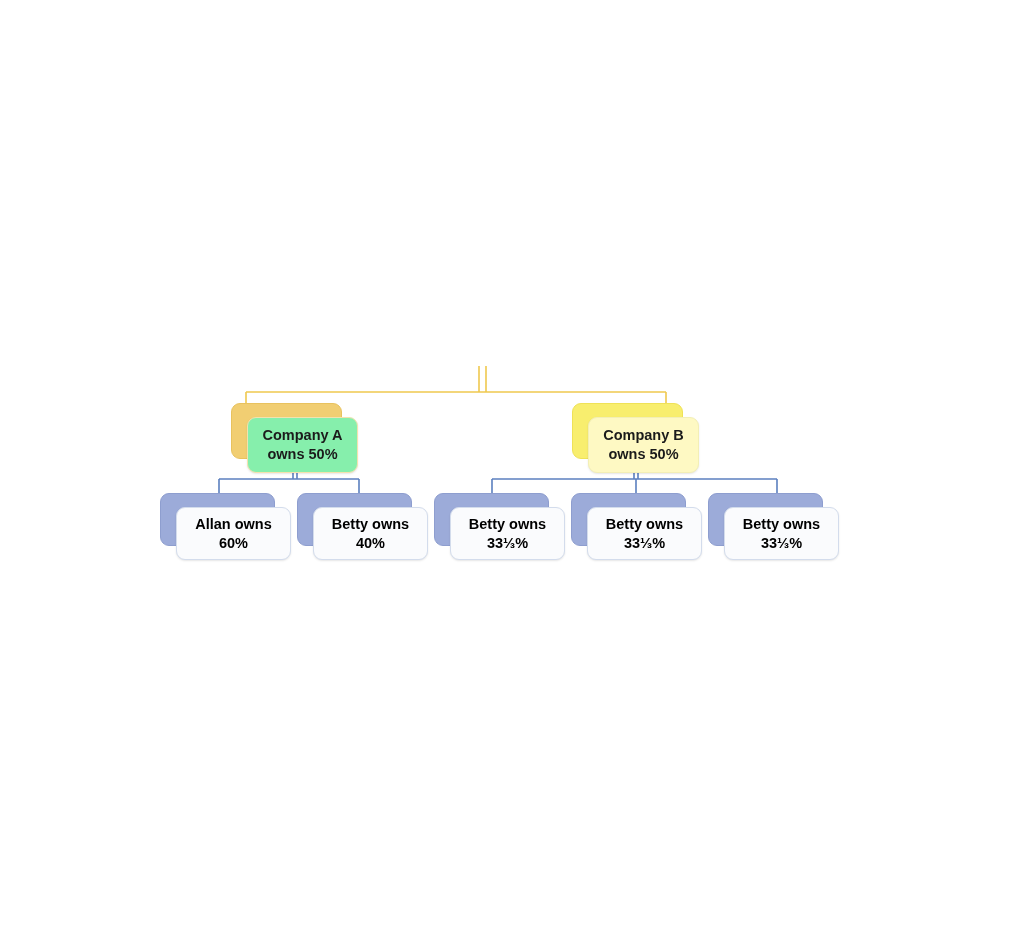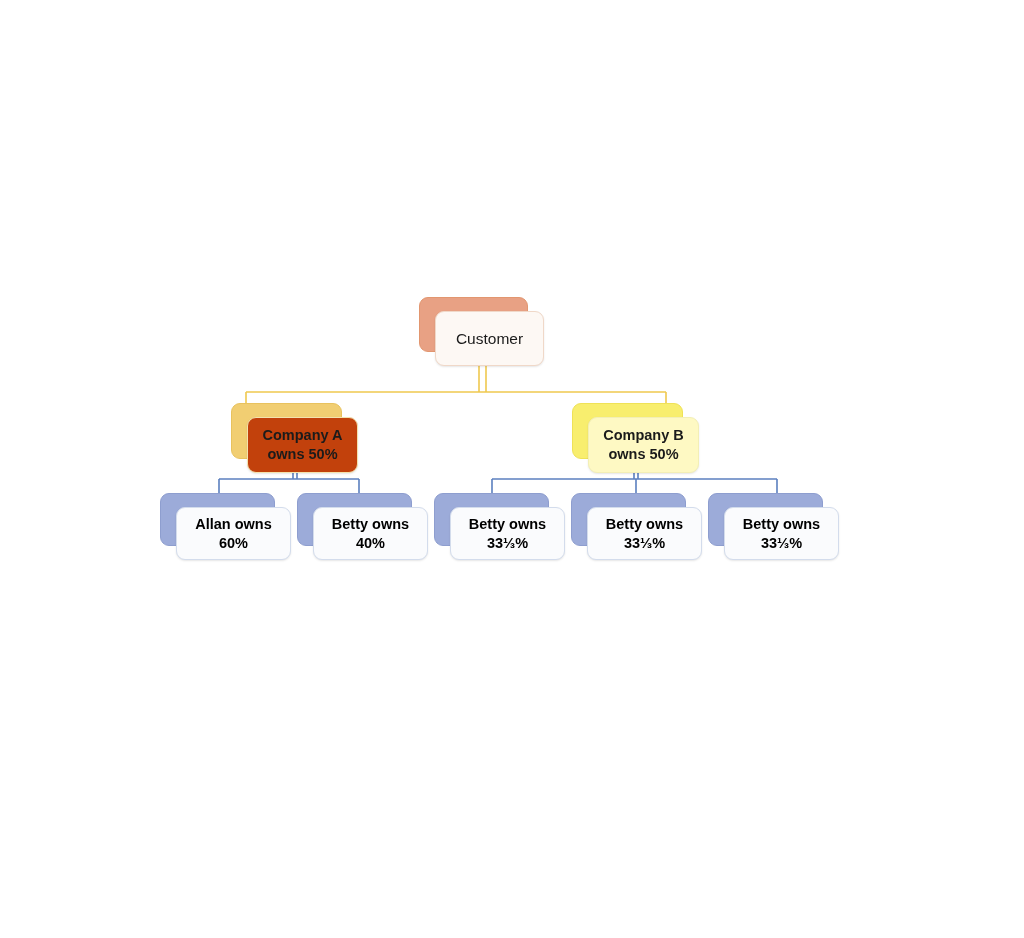--- a/index.html
+++ b/index.html
@@ -79,21 +79,21 @@
     font-size: 15.5px;
     color: #1b1b1b;
   }
 
   
   .node-company-a .back-card {
     background: #F1CE72;
     border: 1px solid #E8C25E;
   }
   .node-company-a .front-card {
-    background: #c2410c;
+    background: #86efac;
     border: 1px solid #F3E2AE;
     font-size: 14.5px;
     font-weight: 600;
     color: #1b1b1b;
   }
 
   
   .node-company-b .back-card {
     background: #F8EE6E;
     border: 1px solid #EFE257;
@@ -161,26 +161,20 @@
     <g stroke="#5B7FBF" stroke-width="1.6" fill="none">
       <line x1="634" y1="468" x2="634" y2="479"></line>
       <line x1="638" y1="468" x2="638" y2="479"></line>
       <line x1="492" y1="479" x2="777" y2="479"></line>
       <line x1="492" y1="479" x2="492" y2="494"></line>
       <line x1="636" y1="479" x2="636" y2="494"></line>
       <line x1="777" y1="479" x2="777" y2="494"></line>
     </g>
   </svg>
 
-  <div class="node node-customer" style="left:419px; top:297px; width:109px; height:55px;">
-    <div class="back-card"></div>
-    <div class="front-card">
-      <span class="label">Customer</span>
-    </div>
-  </div>
 
   <div class="node node-company-a" style="left:231px; top:403px; width:111px; height:56px;">
     <div class="back-card"></div>
     <div class="front-card">
       <span class="label">Company A
 owns 50%</span>
     </div>
   </div>
 
   <div class="node node-company-b" style="left:572px; top:403px; width:111px; height:56px;">

